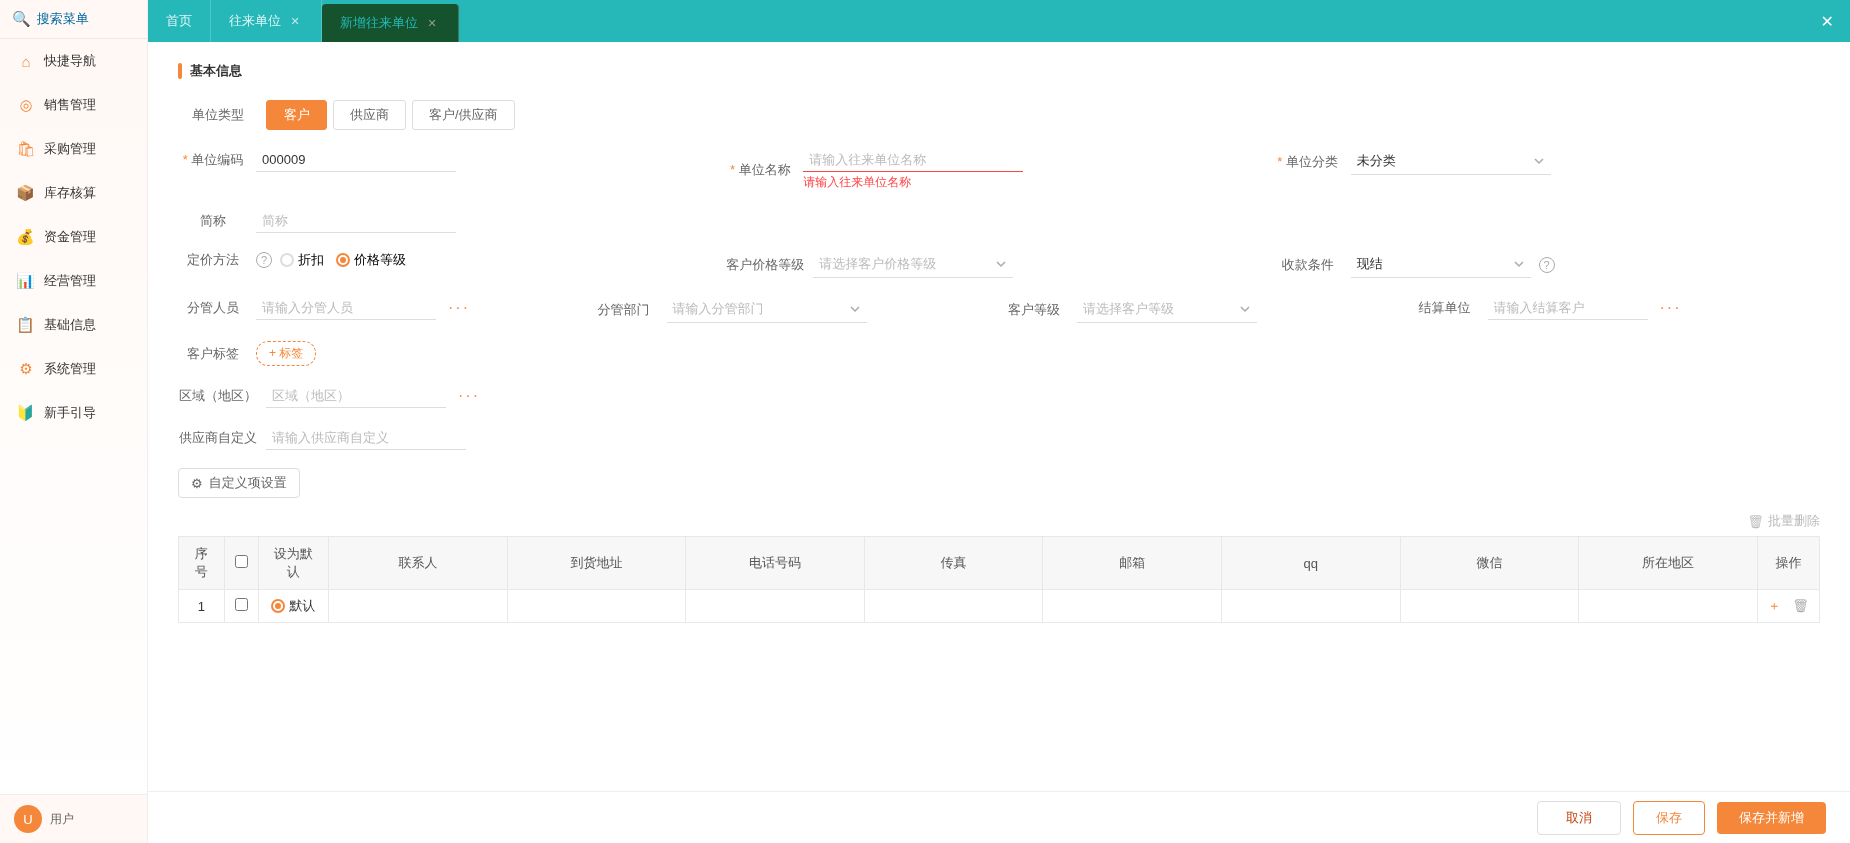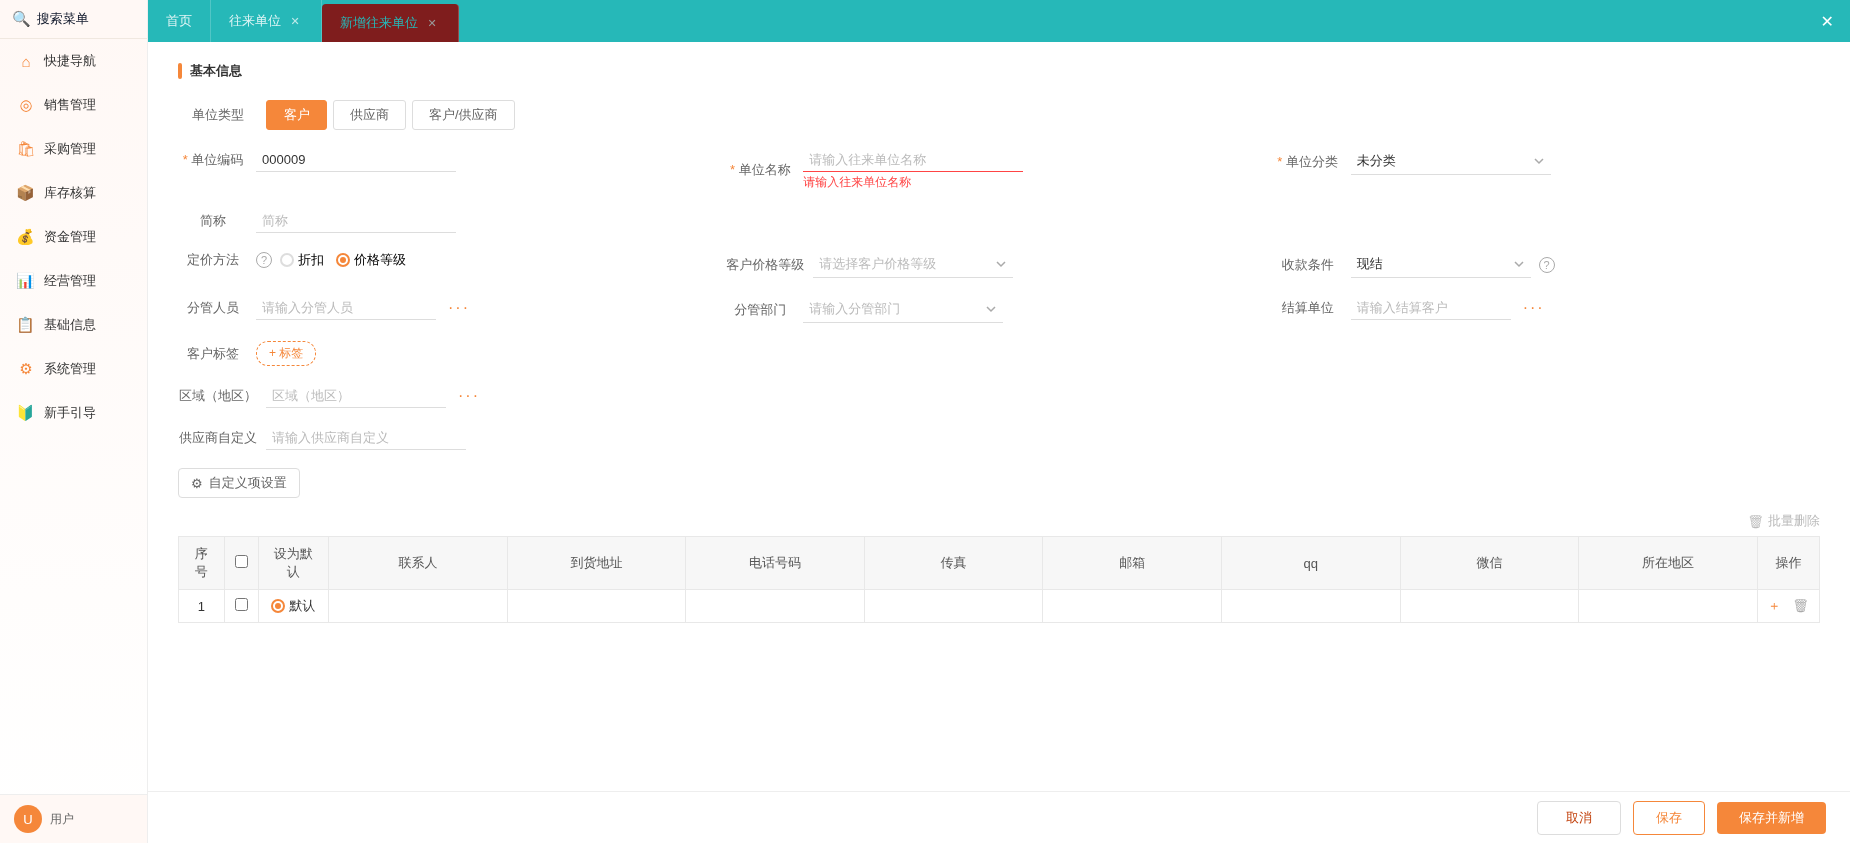--- a/index.html
+++ b/index.html
@@ -65,21 +65,21 @@
       align-items: center;
       padding: 0 18px;
       height: 42px;
       cursor: pointer;
       color: rgba(255,255,255,0.85);
       font-size: 14px;
       gap: 6px;
       border-right: 1px solid rgba(255,255,255,0.2);
     }
     .tab.active {
-      background: #7f1d1d;
+      background: #14532d;
       color: #26b8b8;
       border-radius: 4px 4px 0 0;
       margin-top: 4px;
       height: 38px;
       font-weight: 500;
       gap: 6px;
     }
     .tab .close-btn {
       width: 16px; height: 16px;
       display: flex; align-items: center; justify-content: center;
@@ -303,21 +303,21 @@
       cursor: pointer;
       font-size: 13px;
     }
   </style>
 </head>
 <body>
 
 <div class="sidebar">
   <div class="sidebar-search">
     <span class="icon">🔍</span>
-    <span style="color:#0f172a;font-size:13px;">搜索菜单</span>
+    <span style="color:#0369a1;font-size:13px;">搜索菜单</span>
   </div>
   <div id="sidebar-items-container">
       <div class="sidebar-item">
         <span class="icon">⌂</span>
         <span>快捷导航</span>
       </div>
       <div class="sidebar-item">
         <span class="icon">◎</span>
         <span>销售管理</span>
       </div>
@@ -465,20 +465,29 @@
     <div class="form-row">
       <div class="form-field" style="flex:1;">
         <span class="form-label" style="min-width:70px;">分管人员</span>
         <input class="form-input" type="text" placeholder="请输入分管人员" style="width: 180px;">
         <span class="more-btn">···</span>
       </div>
       <div class="form-field" style="flex:1;">
         <span class="form-label" style="min-width:70px;">分管部门</span>
         <div class="select-field" style="width:200px;">
           <span>请输入分管部门</span>
+          <svg width="12" height="12" viewBox="0 0 12 12">
+              <path d="M2 4l4 4 4-4" fill="none" stroke="#aaa" stroke-width="1.5"></path>
+            </svg>
+        </div>
+      </div>
+      <div class="form-field" style="flex:1;">
+        <span class="form-label" style="min-width:70px;">客户等级</span>
+        <div class="select-field" style="width:180px;">
+          <span>请选择客户等级</span>
           <svg width="12" height="12" viewBox="0 0 12 12">
               <path d="M2 4l4 4 4-4" fill="none" stroke="#aaa" stroke-width="1.5"></path>
             </svg>
         </div>
       </div>
       <div class="form-field" style="flex:1;">
         <span class="form-label" style="min-width:70px;">结算单位</span>
         <input class="form-input" type="text" placeholder="请输入结算客户" style="width: 160px;">
         <span class="more-btn">···</span>
       </div>

